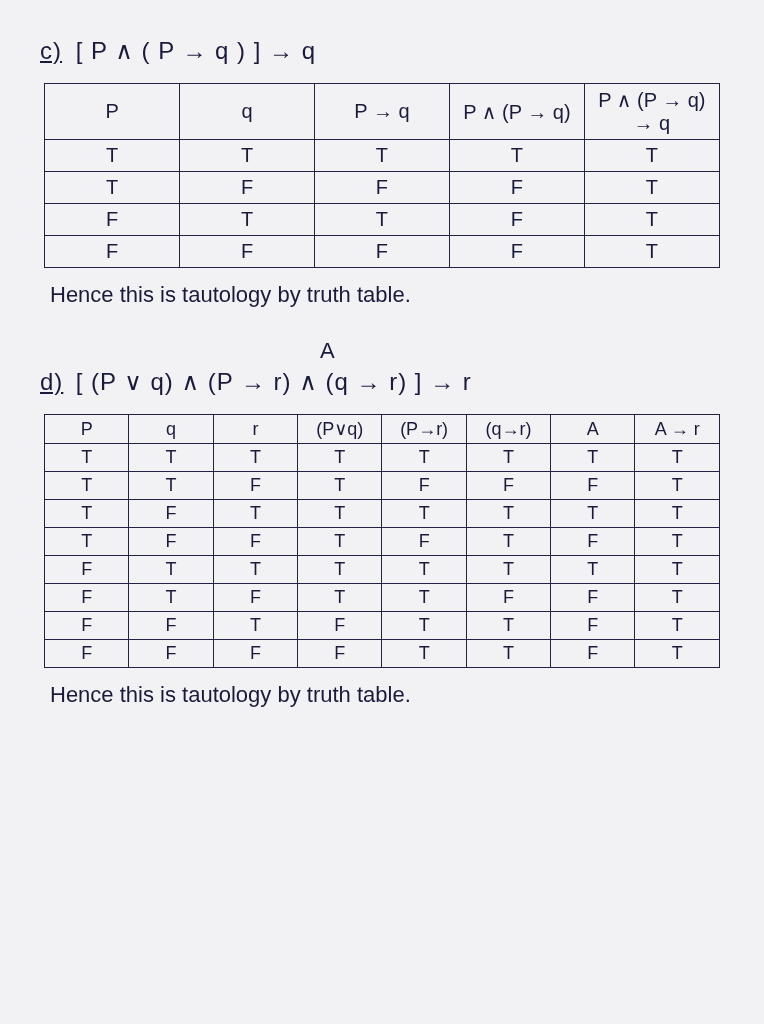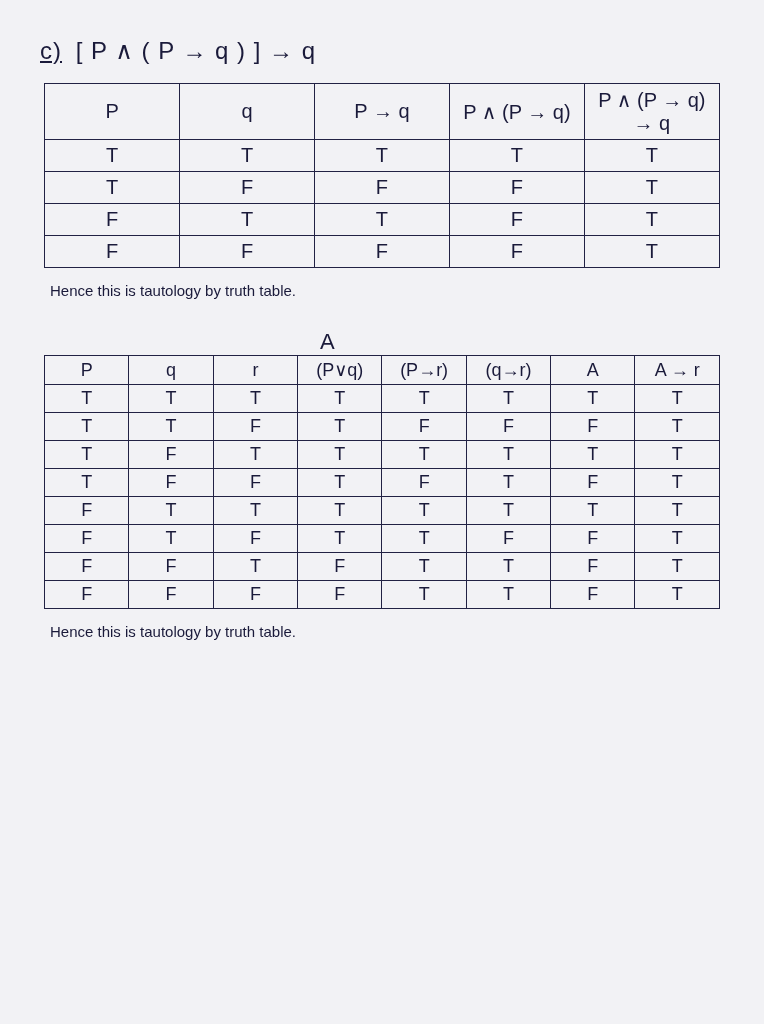--- a/index.html
+++ b/index.html
@@ -39,21 +39,21 @@
     text-align: center;
     font-size: 20px;
     padding: 4px 2px;
     font-weight: normal;
     font-family: inherit;
   }
   th {
     font-weight: normal;
   }
   .conclusion {
-    font-size: 15px;
+    font-size: 22px;
     margin: 10px 0 30px 20px;
   }
   .overline-a {
     display: inline-block;
     text-align: center;
     margin-left: 290px;
     font-size: 22px;
     border-bottom: 0;
   }
   
@@ -111,20 +111,24 @@
     </tr>
   </tbody>
     </table>
 
   <div class="conclusion">Hence this is tautology by truth table.</div>
 
   <div style="margin-top:10px;">
     <span class="overline-a">A</span>
   </div>
 
+  <div class="expr-line" style="margin-top:4px;">
+    <span class="label">d)</span>
+    <span>[ (P ∨ q) ∧ (P → r) ∧ (q → r) ]  →  r</span>
+  </div>
 
   <table class="t2">
     <tbody>
         <tr>
       <th>P</th>
       <th>q</th>
       <th>r</th>
       <th>(P∨q)</th>
       <th>(P→r)</th>
       <th>(q→r)</th>

